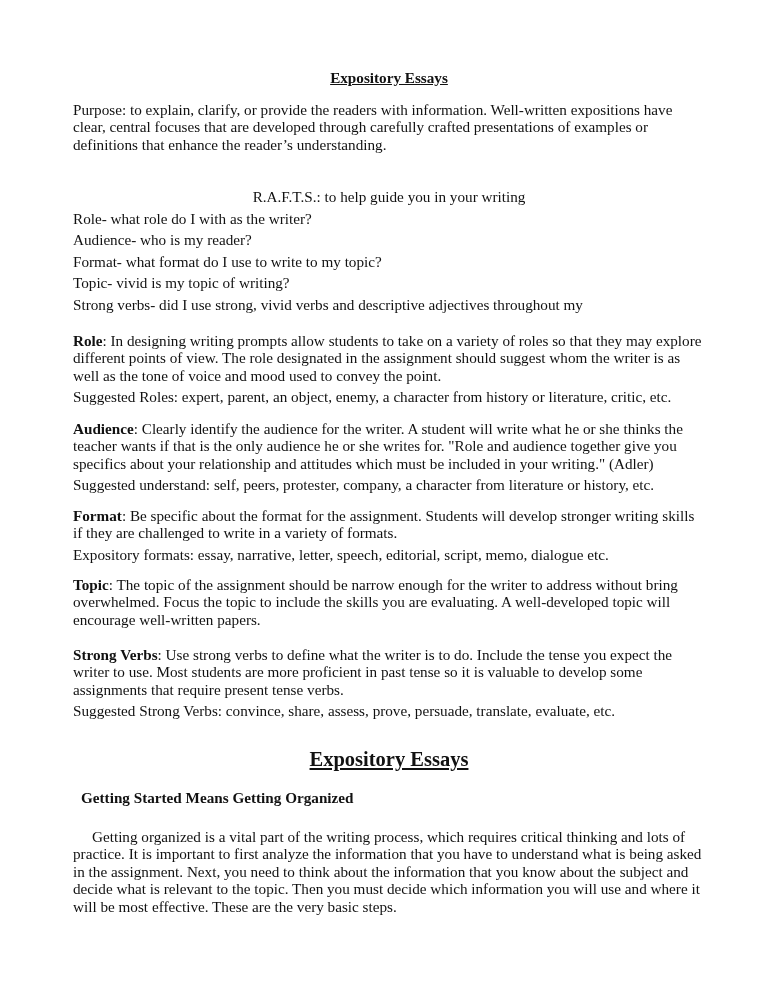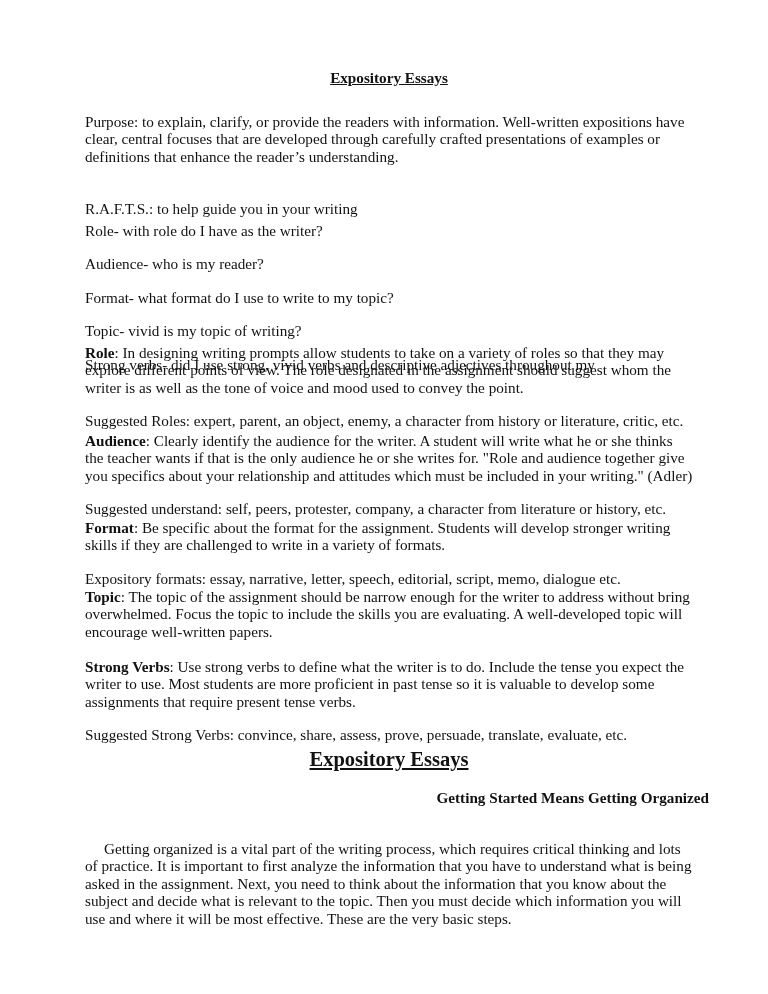--- a/index.html
+++ b/index.html
@@ -1,47 +1,47 @@
 <!DOCTYPE html>
 <html><head>
 <meta charset="utf-8">
 <style>
   html, body { margin: 0; padding: 0; background: #ffffff; }
   body { width: 768px; height: 994px; position: relative; overflow: hidden;
          font-family: "Liberation Serif", serif; color: #111; font-size: 15.2px; line-height: 17.4px; }
   .page { position: absolute; left: 69px; top: 0; width: 640px; }
   .title1 { position: absolute; top: 69px; left: 0; width: 640px; text-align: center;
             font-weight: bold; text-decoration: underline; font-size: 15.2px; }
-  p { margin: 16px; }
+  p { margin: 4px; }
   .blk { position: absolute; left: 0; width: 640px; }
   .indent { padding-left: 73px; }
   b { font-weight: bold; }
   .title2 { position: absolute; top: 747px; left: 0; width: 640px; text-align: center;
             font-weight: bold; text-decoration: underline; font-size: 20.5px; line-height: 24px; }
-  .sub2 { position: absolute; top: 789px; left: 0; width: 640px; text-align: right;
+  .sub2 { position: absolute; top: 789px; left: 12px; width: 640px; text-align: left;
           font-weight: bold; font-size: 15.2px; }
   .p-indent { text-indent: 19px; }
 </style>
 </head>
 <body>
 
 <div class="page">
 
   <div class="title1">Expository Essays</div>
 
   <div class="blk" style="top:97px;">
     <p>Purpose: to explain, clarify, or provide the readers with information.  Well-written expositions have clear, central focuses that are developed through carefully crafted presentations of examples or definitions that enhance the reader’s understanding.</p>
   </div>
 
-  <div class="blk" style="top:184px;">
+  <div class="blk" style="top:184px;text-align:center;">
     <p>R.A.F.T.S.: to help guide you in your writing</p>
   </div>
 
   <div class="blk" style="top:206px;">
-    <p>Role- with role do I have as the writer?</p>
+    <p>Role- what role do I with as the writer?</p>
     <p>Audience- who is my reader?</p>
     <p>Format- what format do I use to write to my topic?</p>
     <p>Topic- vivid is my topic of writing?</p>
     <p>Strong verbs- did I use strong, vivid verbs and descriptive adjectives throughout my</p>
   </div>
 
   <div class="blk" style="top:328px;">
     <p><b>Role</b><span>: In designing writing prompts allow students to take on a variety of roles so that they may explore different points of view. The role designated in the assignment should suggest whom the writer is as well as the tone of voice and mood used to convey the point.</span></p>
     <p>Suggested Roles: expert, parent, an object, enemy, a character from history or literature, critic, etc.</p>
   </div>

